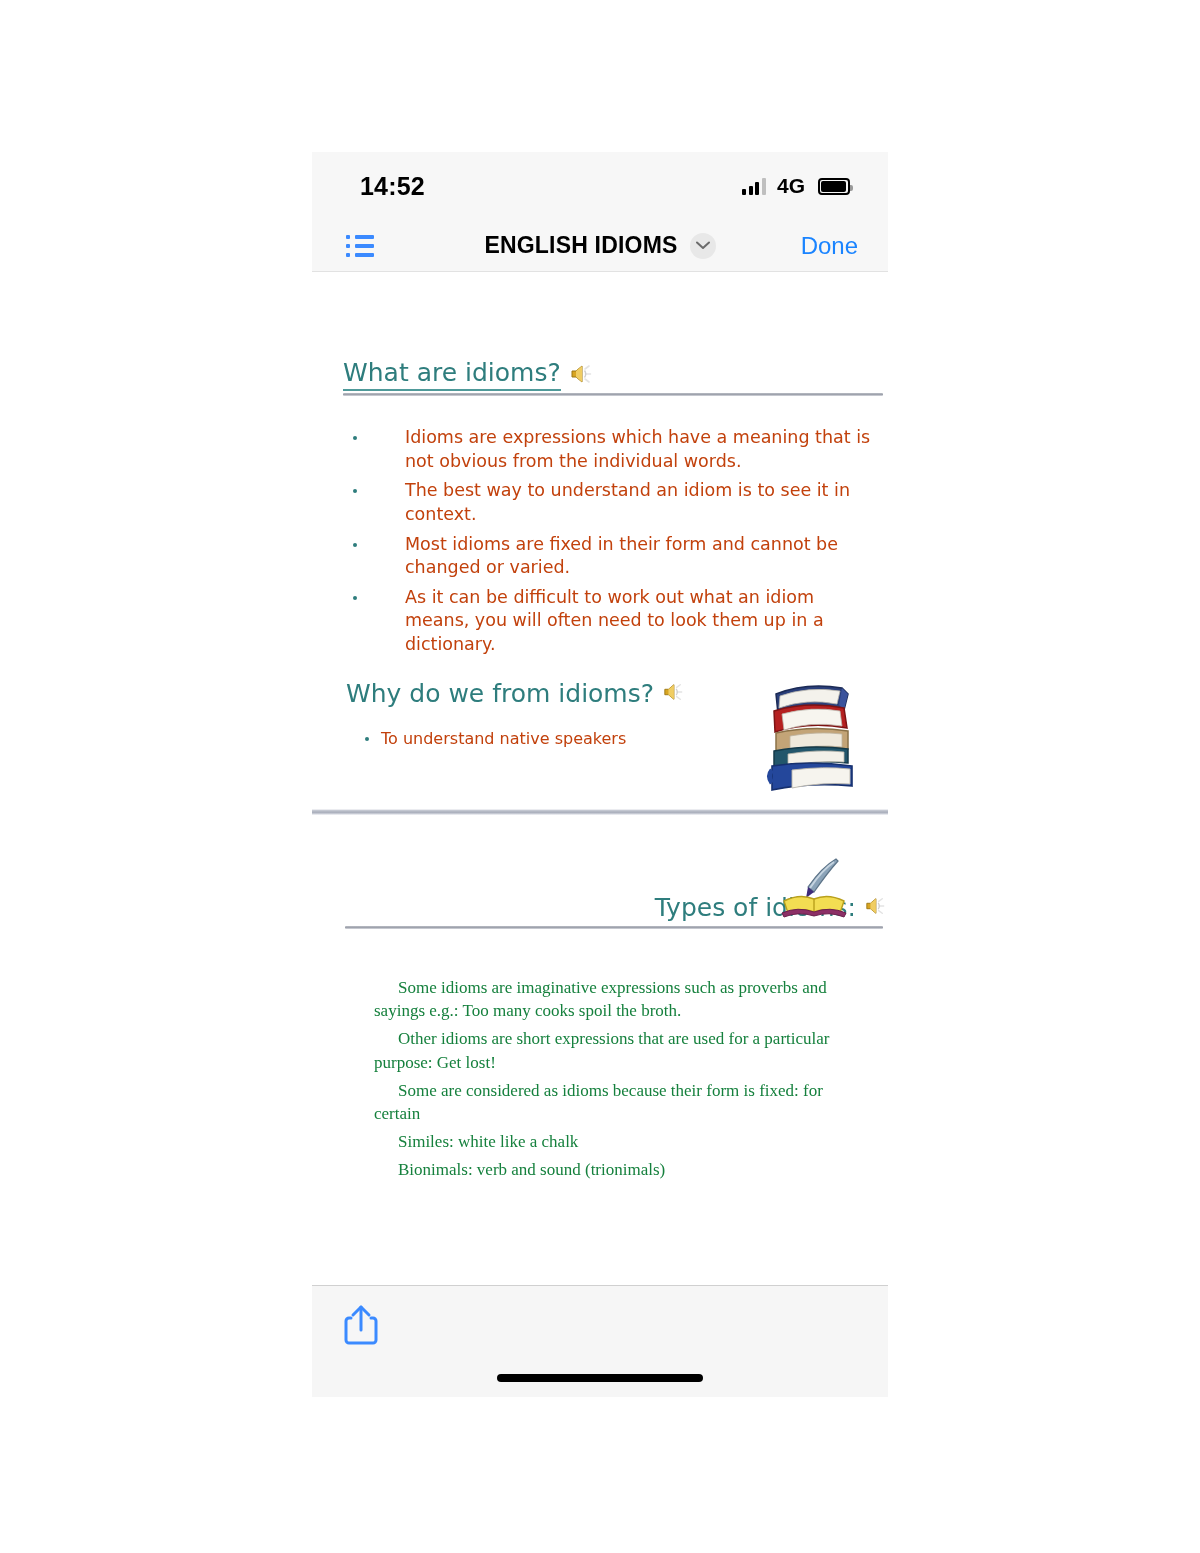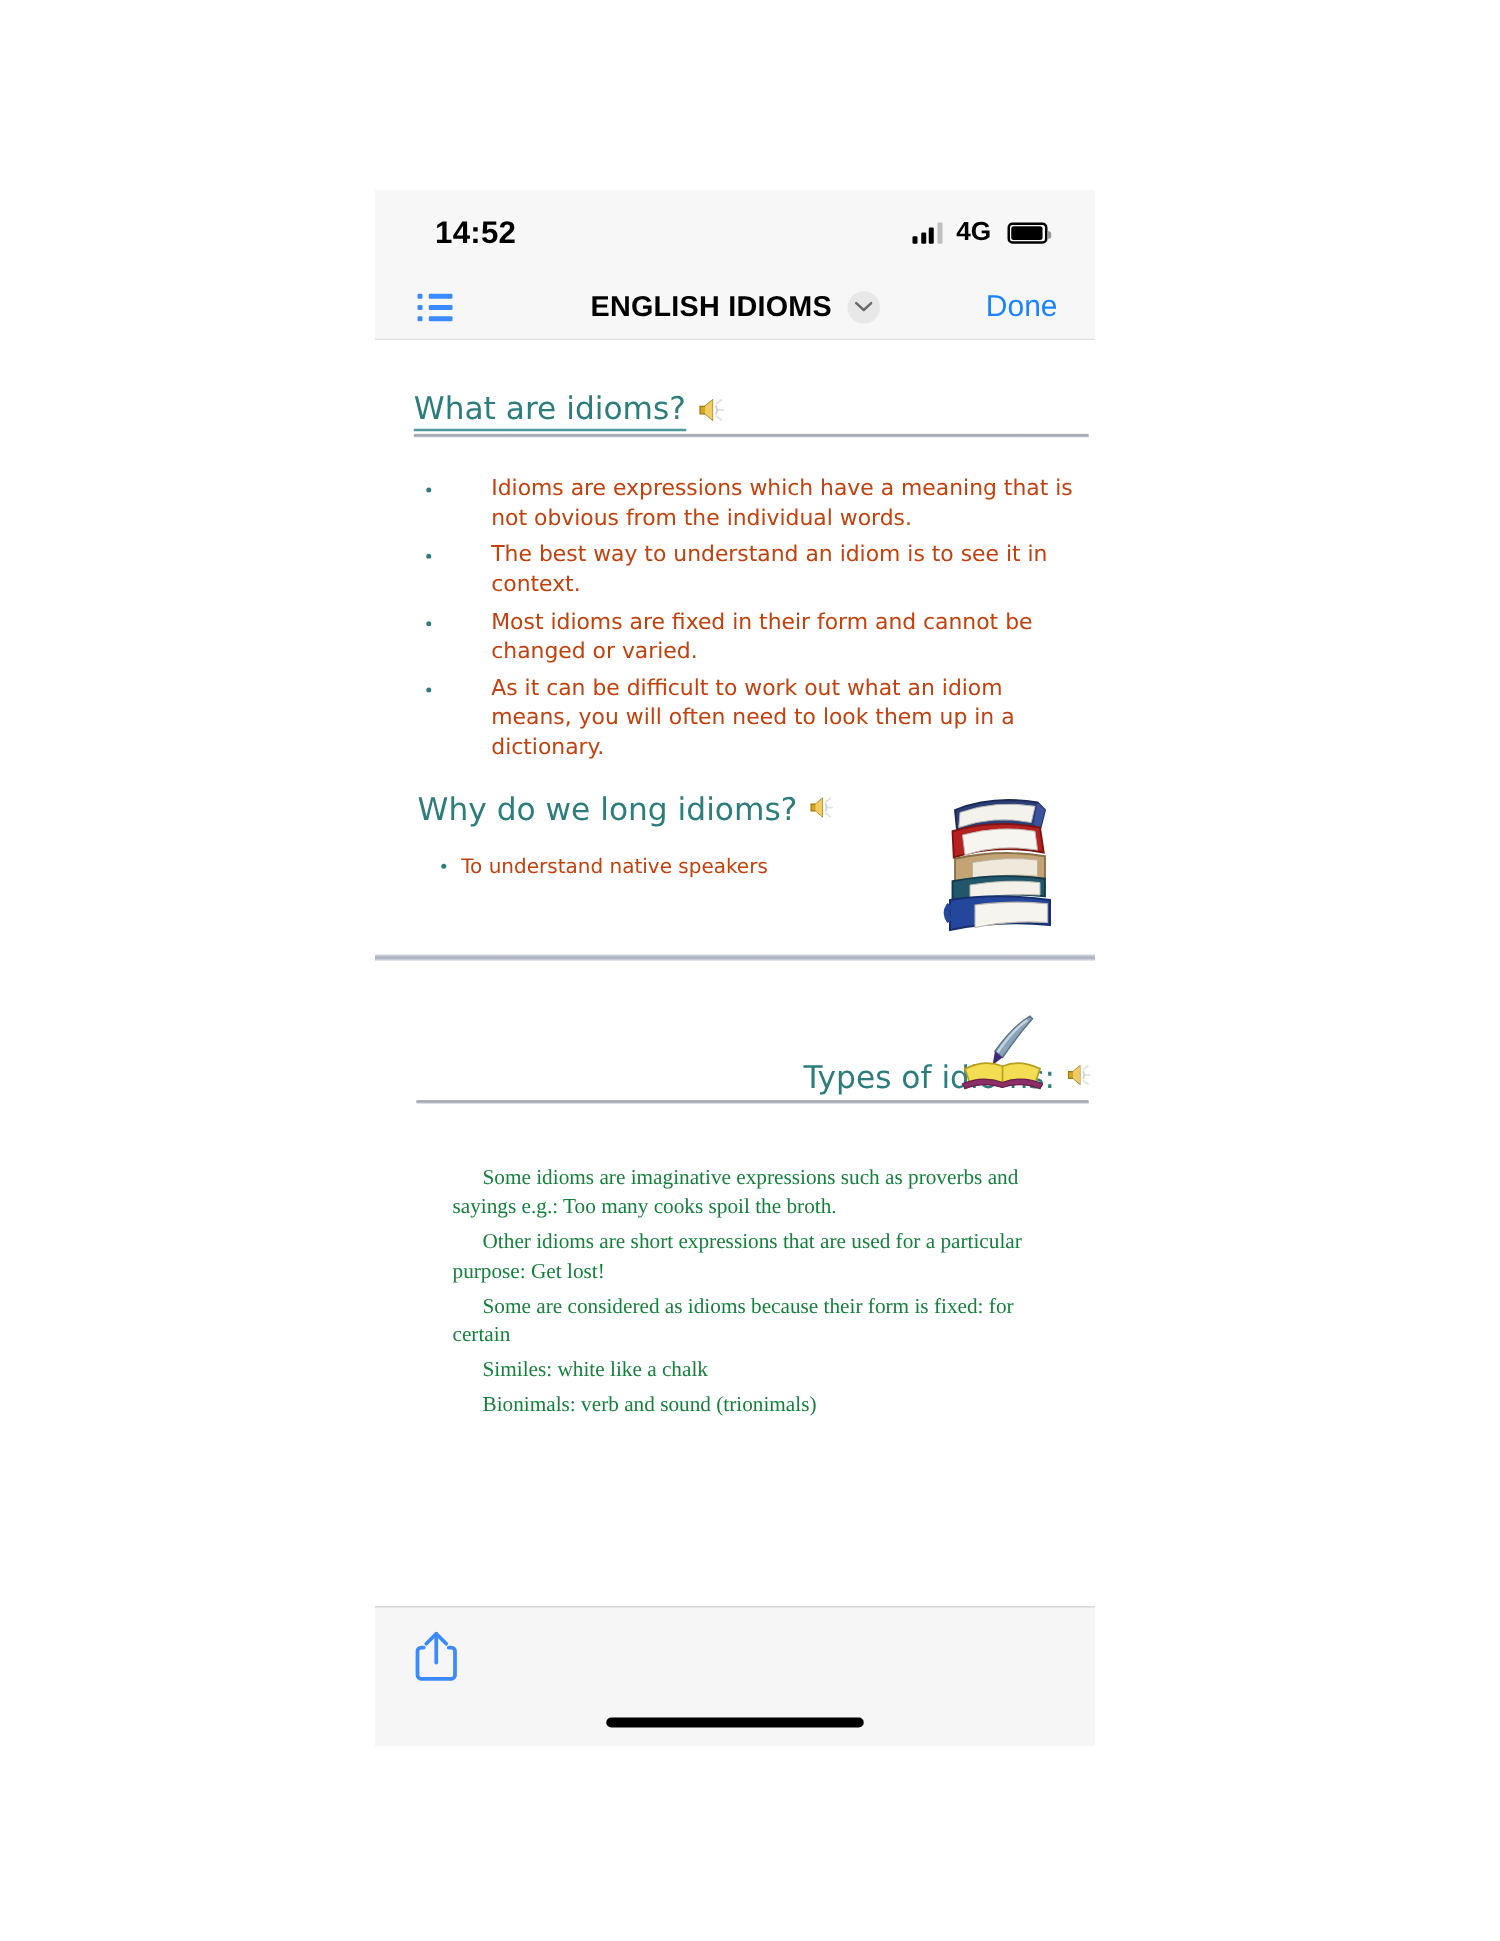--- a/index.html
+++ b/index.html
@@ -11,21 +11,21 @@
     width: 1200px;
     height: 1553px;
     font-family: "DejaVu Sans", sans-serif;
     position: relative;
     overflow: hidden;
   }
 
   
   #phone {
     position: absolute;
-    left: 300px;
+    left: 312px;
     top: 152px;
     width: 576px;
     height: 1245px;
     background: #ffffff;
     overflow: hidden;
   }
 
   
   .status-bar {
     height: 68px;
@@ -352,21 +352,21 @@
           </svg>
       </div>
     </div>
     <div class="done-btn">Done</div>
   </div>
 
   <div class="doc">
 
     <div class="slide" style="padding-top:40px;">
 
-      <div style="position:relative;">
+      <div style="position:relative;margin-top:46px;">
         <div class="heading-row" style="margin-left:31px;">
           <div class="heading underline-teal">What are idioms?</div>
           <div class="spk" style="margin-bottom:6px;">
             <svg width="24" height="22" viewBox="0 0 24 22">
               <path d="M3 8 h4 L13 3 v16 L7 14 H3 z" fill="#d8a521" stroke="#9c7612" stroke-width="1"></path>
               <path d="M13 3 v16 L7 14 V8 z" fill="#f0cd63"></path>
               <path d="M16 6 l4 -3 M16.5 11 h5 M16 16 l4 3" stroke="#e3e3e3" stroke-width="1.6" stroke-linecap="round" fill="none"></path>
               <path d="M15.5 7.5 q2.5 3.5 0 7" stroke="#cfcfcf" stroke-width="1.4" fill="none"></path>
             </svg>
           </div>
@@ -376,21 +376,21 @@
         <ul class="bul sec1-list" style="margin-top:30px; margin-left:0; padding-right:30px; width:540px; margin-left:31px;">
           <li>Idioms are expressions which have a meaning that is not obvious from the individual words.</li>
           <li>The best way to understand an idiom is to see it in context.</li>
           <li>Most idioms are fixed in their form and cannot be changed or varied.</li>
           <li>As it can be difficult to work out what an idiom means, you will often need to look them up in a dictionary.</li>
         </ul>
       </div>
 
       <div style="position:relative; margin-top:22px; margin-left:34px;">
         <div class="heading-row">
-          <div class="heading">Why do we long idioms?</div>
+          <div class="heading">Why do we from idioms?</div>
           <div class="spk" style="margin-bottom:4px;">
             <svg width="22" height="20" viewBox="0 0 24 22">
               <path d="M3 8 h4 L13 3 v16 L7 14 H3 z" fill="#d8a521" stroke="#9c7612" stroke-width="1"></path>
               <path d="M13 3 v16 L7 14 V8 z" fill="#f0cd63"></path>
               <path d="M16 6 l4 -3 M16.5 11 h5 M16 16 l4 3" stroke="#e3e3e3" stroke-width="1.6" stroke-linecap="round" fill="none"></path>
               <path d="M15.5 7.5 q2.5 3.5 0 7" stroke="#cfcfcf" stroke-width="1.4" fill="none"></path>
             </svg>
           </div>
         </div>
 

